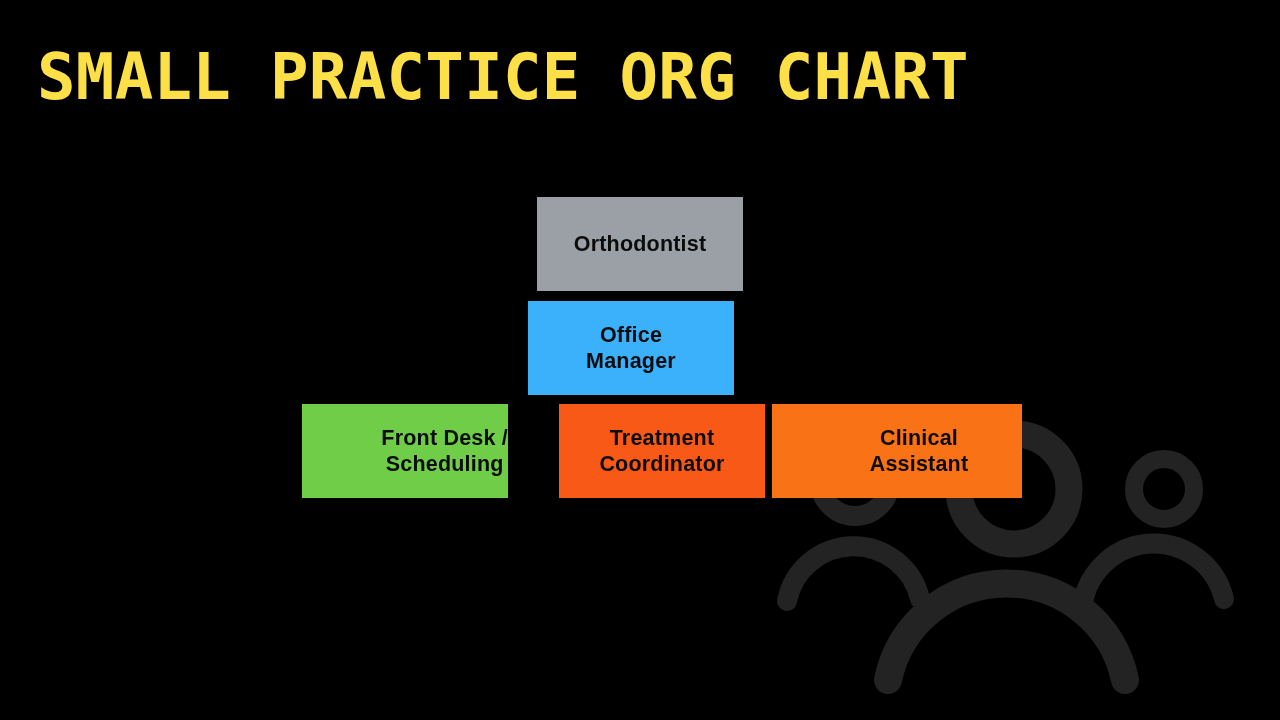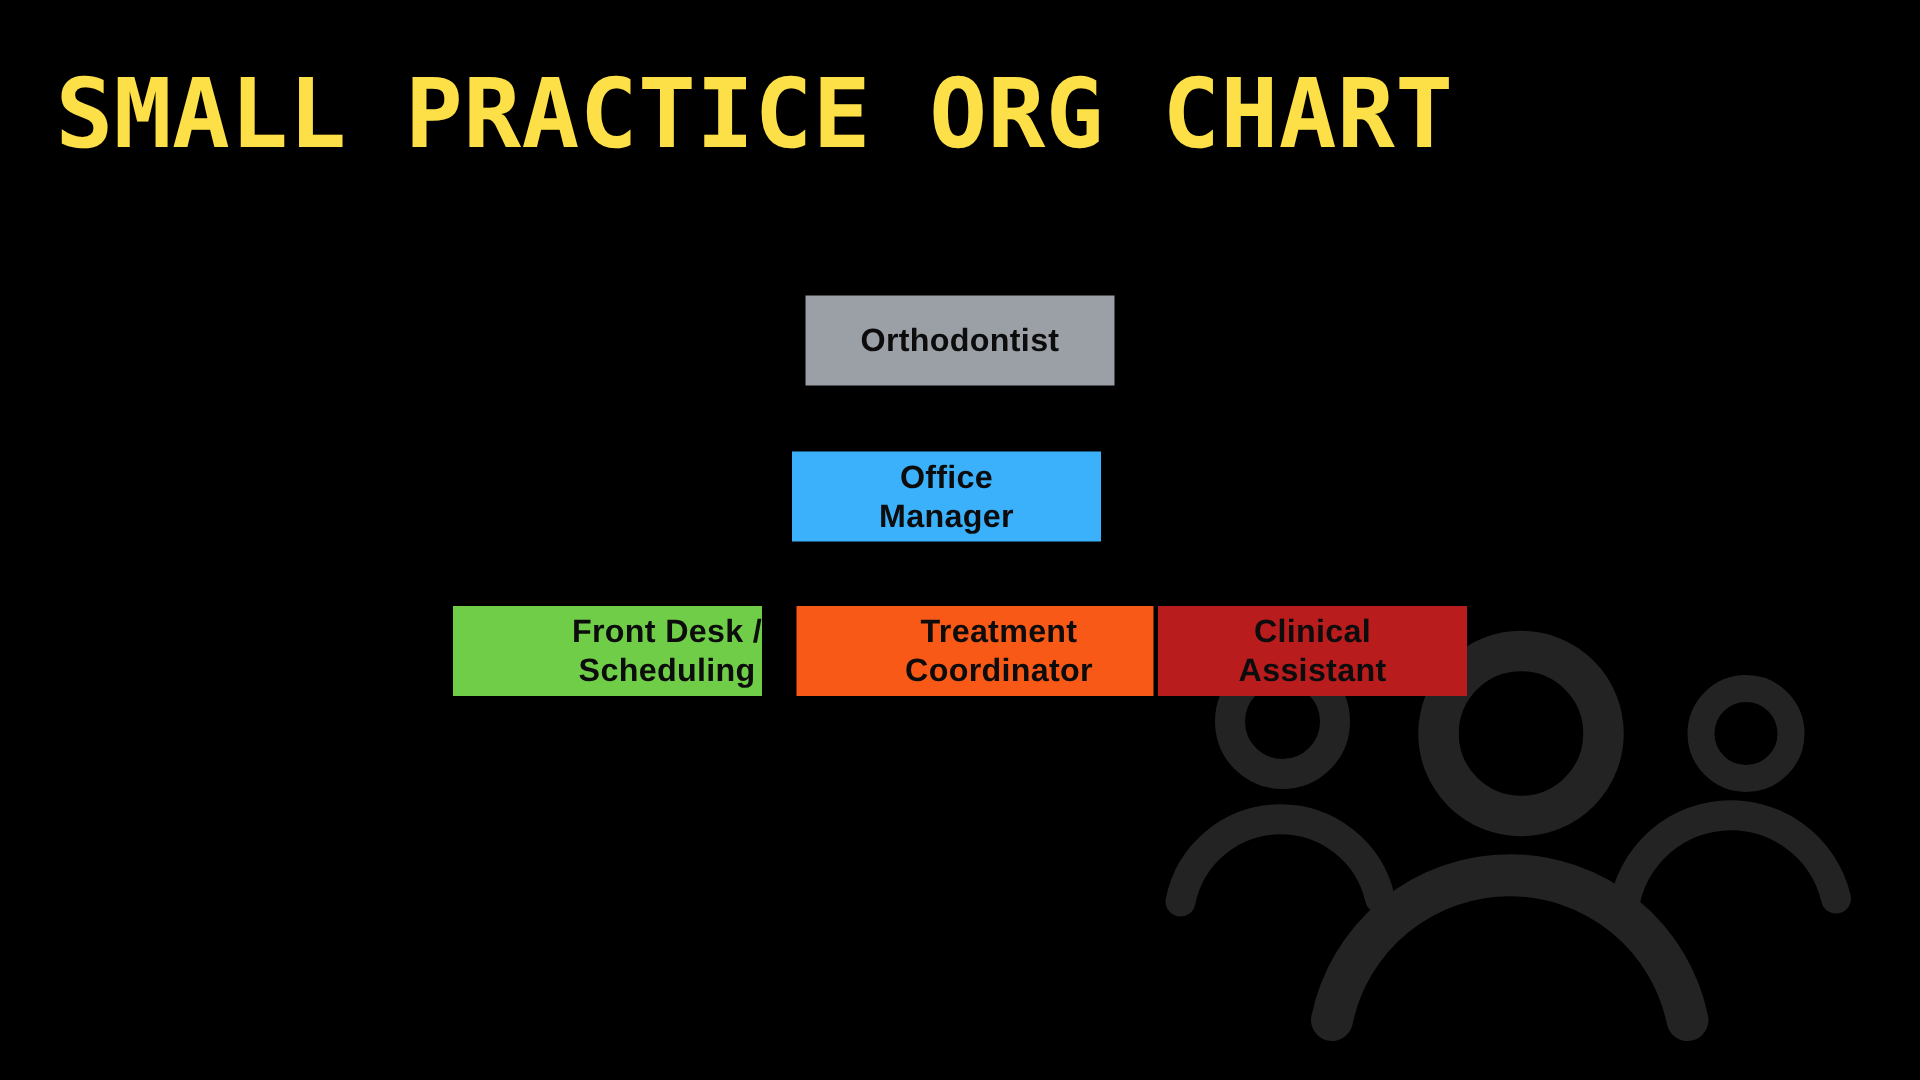--- a/index.html
+++ b/index.html
@@ -35,39 +35,39 @@
     position: absolute;
     left: 0;
     top: 0;
     width: 1280px;
     height: 720px;
     z-index: 1;
   }
   .org-box {
     position: absolute;
     width: 206px;
-    height: 60px;
+    height: 94px;
     display: flex;
     align-items: center;
     justify-content: center;
     z-index: 2;
   }
   .org-box .label {
     font-weight: 700;
     font-size: 21.5px;
     line-height: 26px;
     color: #0C0C0C;
     text-align: center;
     white-space: pre-line;
     letter-spacing: 0.2px;
   }
   .box-orthodontist        { left: 537px; top: 197px; }
   .box-office-manager      { left: 528px; top: 301px; }
   .box-front-desk          { left: 302px; top: 404px; justify-content: flex-end; }
-  .box-treatment-coord     { left: 531px; top: 404px; padding-left: 32px; }
+  .box-treatment-coord     { left: 559px; top: 404px; }
   .box-clinical-assistant  { left: 772px; top: 404px; }
 </style>
 </head>
 <body>
 
 <div class="stage">
 
   <svg class="people-icon" viewBox="0 0 1280 720" xmlns="http://www.w3.org/2000/svg">
     <g fill="none" stroke-linecap="round" stroke="#232323">
 
@@ -96,18 +96,18 @@
   <div class="org-box box-front-desk" style="background-color: rgb(111, 205, 72);">
     <span class="label">Front Desk /
 Scheduling</span>
   </div>
 
   <div class="org-box box-treatment-coord" style="background-color: rgb(249, 89, 23);">
     <span class="label">Treatment
 Coordinator</span>
   </div>
 
-  <div class="org-box box-clinical-assistant" style="background-color: #b91c1c;">
+  <div class="org-box box-clinical-assistant" style="background-color: #f97316; padding-left: 44px;">
     <span class="label">Clinical
 Assistant</span>
   </div>
 
 </div>
 
 </body></html>

